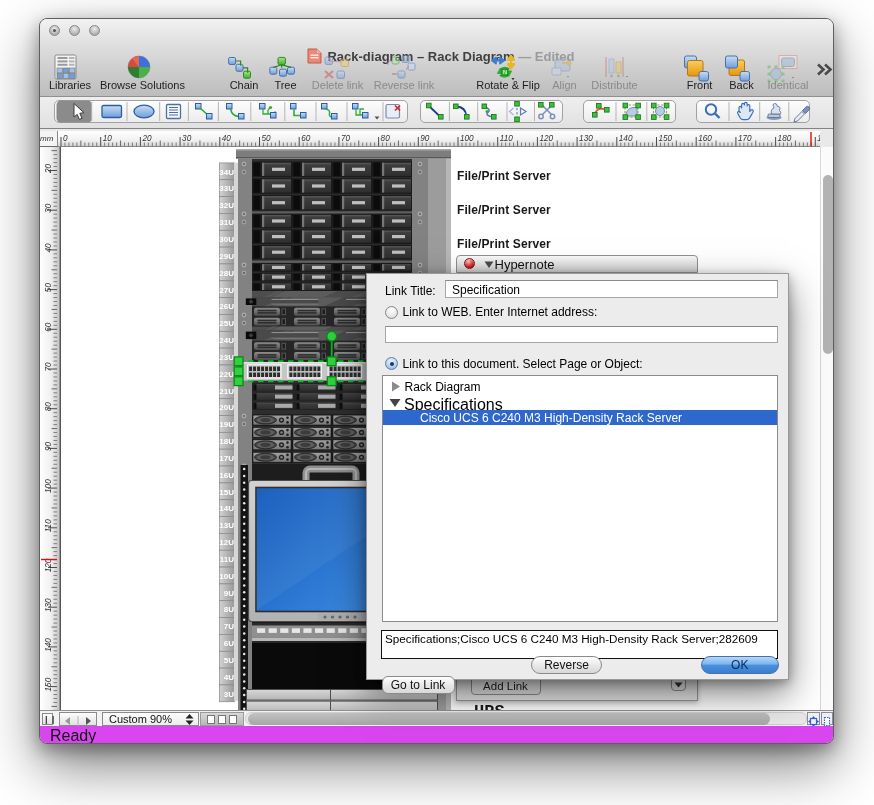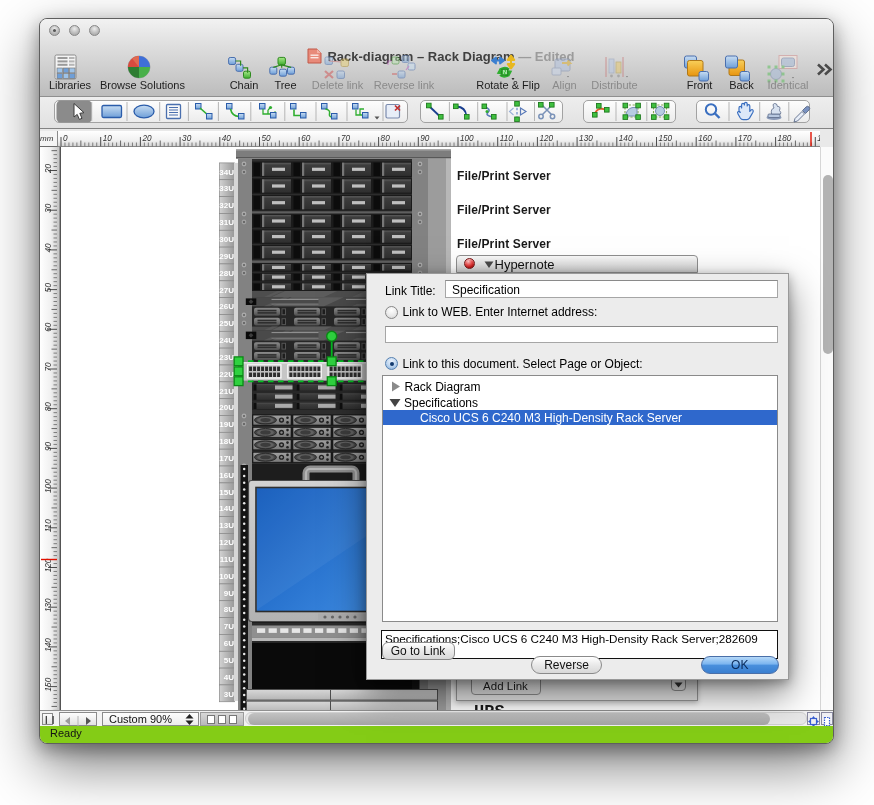--- a/index.html
+++ b/index.html
@@ -13,21 +13,21 @@
 #title .ed{color:#9b9b9b;font-weight:bold;}
 .tblbl{position:absolute;font-size:11px;color:#1e1e1e;top:60px;white-space:nowrap;transform:translateX(-50%);}
 .tblbl.dis{color:#8a8a8a;}
 #tb2{position:absolute;left:0;top:78px;width:793px;height:32px;background:linear-gradient(#eeeeee,#e1e1e1);border-bottom:1px solid #838383;}
 .grp{position:absolute;top:3px;height:23px;border:1px solid #a2a2a2;border-radius:5px;background:linear-gradient(#fdfdfd,#ececec);}
 #cornerbox{position:absolute;left:0;top:112px;width:18px;height:16px;background:#f4f4f4;border-right:1px solid #8a8a8a;border-bottom:1px solid #6a6a6a;font-size:8px;font-style:italic;color:#333;text-align:left;line-height:15px;}
 #canvas{position:absolute;left:17px;top:128px;width:763px;height:563px;background:#fff;overflow:hidden;}
 #vscroll{position:absolute;left:780px;top:128px;width:13px;height:563px;background:#fbfbfb;border-left:1px solid #d6d6d6;}
 #vthumb{position:absolute;left:1.5px;top:28px;width:10px;height:179px;border-radius:5px;background:#b3b3b3;}
 #hscroll{position:absolute;left:0;top:691px;width:793px;height:16px;background:#f2f2f2;border-top:1px solid #909090;}
-#status{position:absolute;left:0;top:707px;width:793px;height:19px;background:#84cc16;font-size:11px;color:#141414;}
+#status{position:absolute;left:0;top:707px;width:793px;height:19px;background:#d946ef;font-size:16px;color:#141414;}
 #dlg{position:absolute;left:326px;top:254px;width:423px;height:407px;background:#ececec;border:1px solid #999;box-shadow:0 14px 34px rgba(0,0,0,.5),0 3px 10px rgba(0,0,0,.3);font-size:12px;color:#000;}
 .fld{position:absolute;background:#fff;border:1px solid #a6a6a6;border-top-color:#8a8a8a;}
 .radio{position:absolute;width:13px;height:13px;border-radius:50%;background:radial-gradient(circle at 50% 30%,#fff,#e8e8e8 60%,#cdcdcd);border:1px solid #868686;}
 .btn{position:absolute;height:18px;border:1px solid #8a8a8a;border-radius:9px;background:linear-gradient(#fff,#e9e9e9 50%,#d8d8d8);font-size:12px;color:#111;text-align:center;line-height:16px;}
 .hbtn{position:absolute;border:1px solid #909090;border-radius:4px;background:linear-gradient(#fcfcfc,#e4e4e4);font-size:11.5px;color:#222;text-align:center;}
 </style>
 </head>
 <body>
 <div id="win">
 <div id="chrome">
@@ -1806,25 +1806,25 @@
       </div>
 <div class="abs" style="left:35.5px;top:82.5px;">Link to this document. Select Page or Object:</div>
 <div class="fld" style="left:14.5px;top:100.5px;width:396px;height:247px;border-color:#8a8a8a;">
 <svg class="abs" style="left:7.5px;top:5.5px;" width="12" height="11">
           <path d="M2 0.5 l8 5 l-8 5 z" fill="#8a8a8a"></path>
         </svg>
 <div class="abs" style="left:22px;top:4px;font-size:12px;">Rack Diagram</div>
 <svg class="abs" style="left:6px;top:22px;" width="12" height="10">
           <path d="M0.5 1 h11 l-5.5 8 z" fill="#444"></path>
         </svg>
-<div class="abs" style="left:21.5px;top:20px;font-size:12px;">Specifications</div>
+<div class="abs" style="left:21.5px;top:20px;font-size:16px;">Specifications</div>
 <div class="abs" style="left:0.5px;top:34.5px;width:394px;height:15px;background:#2f68cc;color:#fff;">
           <div class="abs" style="left:37px;top:1px;">Cisco UCS 6 C240 M3 High-Density Rack Server</div>
         </div>
 </div>
 <div class="abs" style="left:13.5px;top:356px;width:397.5px;height:29px;background:#fff;border:1.3px solid #111;">
         <div class="abs" style="left:3.5px;top:1px;font-size:11.7px;white-space:nowrap;">Specifications;Cisco UCS 6 C240 M3 High-Density Rack Server;282609</div>
       </div>
-<div class="btn" style="left:14.5px;top:368px;width:73px;border-radius:6px;">Go to Link</div>
+<div class="btn" style="left:14.5px;top:402px;width:73px;border-radius:6px;">Go to Link</div>
 <div class="btn" style="left:164px;top:382px;width:71px;">Reverse</div>
 <div class="btn" style="left:334px;top:382px;width:77.5px;background:linear-gradient(#b5d8f8,#7ab4ef 45%,#4a90dd 50%,#3a7fd0);border-color:#4a6fa8;color:#0a2a5a;">OK</div>
 </div>
 </div>
 
 </body></html>

